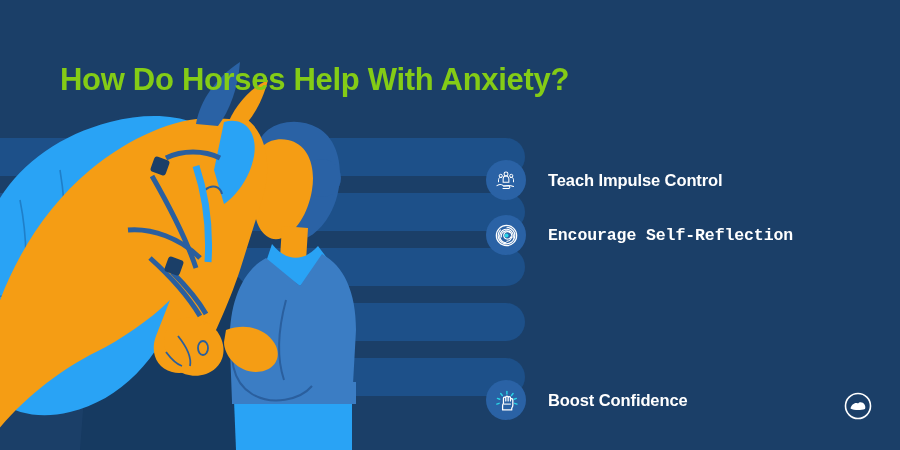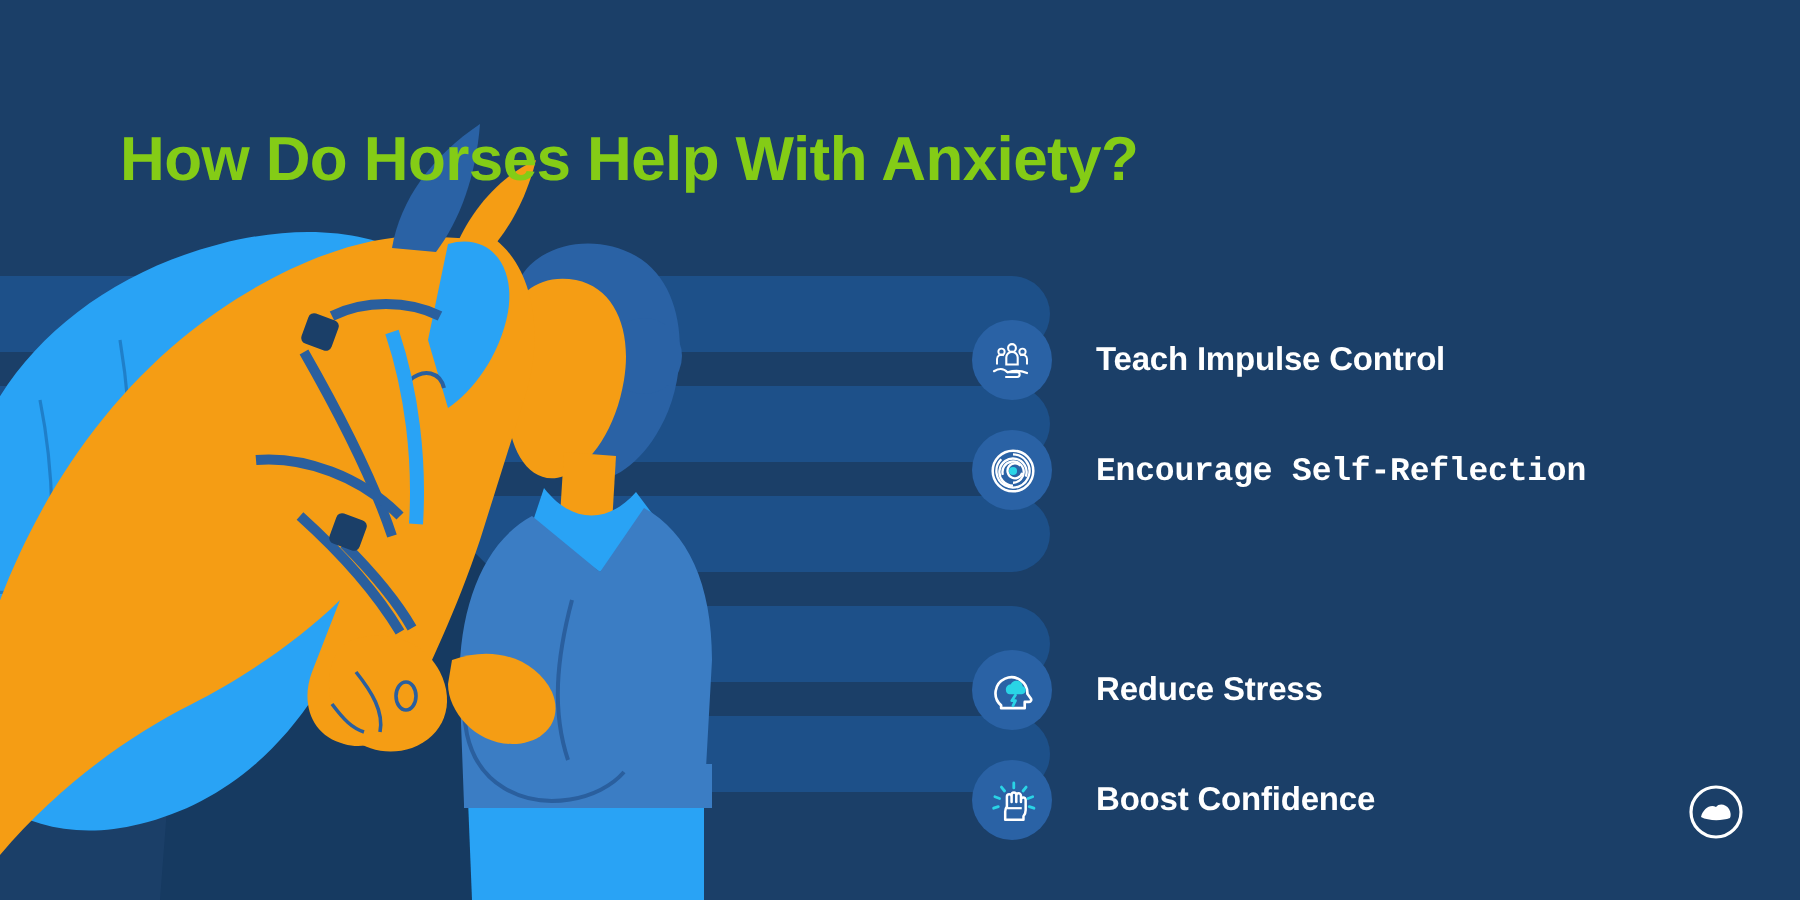--- a/index.html
+++ b/index.html
@@ -163,32 +163,20 @@
         <circle cx="16" cy="16" r="13" fill="none" stroke="#ffffff" stroke-width="1.6"></circle>
         <path d="M16 5.4 a10.6 10.6 0 1 1 -7.5 3.1" fill="none" stroke="#ffffff" stroke-width="1.5"></path>
         <path d="M24.2 19.6 a8.7 8.7 0 1 0 -8.2 5.8" fill="none" stroke="#ffffff" stroke-width="1.5"></path>
         <path d="M9.5 18.5 a6.8 6.8 0 1 1 6.5 5" fill="none" stroke="#ffffff" stroke-width="1.5"></path>
         <path d="M20.8 12.6 a4.8 4.8 0 1 0 1.1 4.6" fill="none" stroke="#ffffff" stroke-width="1.5"></path>
         <circle cx="16" cy="16" r="2.6" fill="#2ad4e6"></circle>
       </svg>
         </div>
         <div class="item-label">Encourage Self-Reflection</div>
       </div>
-      <div class="item" style="left: 486px; top: 302px; height: 38px;">
-        <div class="icon-circle">
-          <svg viewBox="0 0 32 32" width="25" height="25">
-        <path d="M23.5 27 v-4 h2.8 a1.4 1.4 0 0 0 1.1-2.2 l-2.2-3
-                 a10.2 10.2 0 1 0 -16.8 7.4 V27 Z" fill="none" stroke="#ffffff" stroke-width="1.7" stroke-linejoin="round"></path>
-        <path d="M11.5 15.6 a3.2 3.2 0 0 1 3.1-3.9 a4 4 0 0 1 7.6 1.2
-                 a2.6 2.6 0 0 1 -.5 5.1 h-7.6 a2.4 2.4 0 0 1 -2.6-2.4 Z" fill="#2ad4e6"></path>
-        <path d="M17.6 18.6 l-2.4 3.6 h2.4 l-1.6 3.2" fill="none" stroke="#2ad4e6" stroke-width="1.8" stroke-linejoin="round" stroke-linecap="round"></path>
-      </svg>
-        </div>
-        <div class="item-label">Reduce Stress</div>
-      </div>
       <div class="item" style="left: 486px; top: 357px; height: 38px;">
         <div class="icon-circle">
           <svg viewBox="0 0 32 32" width="25" height="25">
         <path d="M11 28 v-5.2 a5 5 0 0 1 1.1-3.2 V13.2 a1.5 1.5 0 0 1 3 0 v3.4
                  V12 a1.5 1.5 0 0 1 3 0 v4.6 V12.6 a1.5 1.5 0 0 1 3 0 v4
                  V15.2 a1.5 1.5 0 0 1 3 0 v6.4 a6.4 6.4 0 0 1 -1.4 4.2 V28 Z" fill="none" stroke="#ffffff" stroke-width="1.6" stroke-linejoin="round"></path>
         <path d="M12.2 20.6 h9.4" fill="none" stroke="#ffffff" stroke-width="1.4"></path>
         <g stroke="#2ad4e6" stroke-width="1.8" stroke-linecap="round">
           <path d="M16.5 7.6 V4.4"></path>
           <path d="M10.6 9.6 L8.6 7.1"></path>

